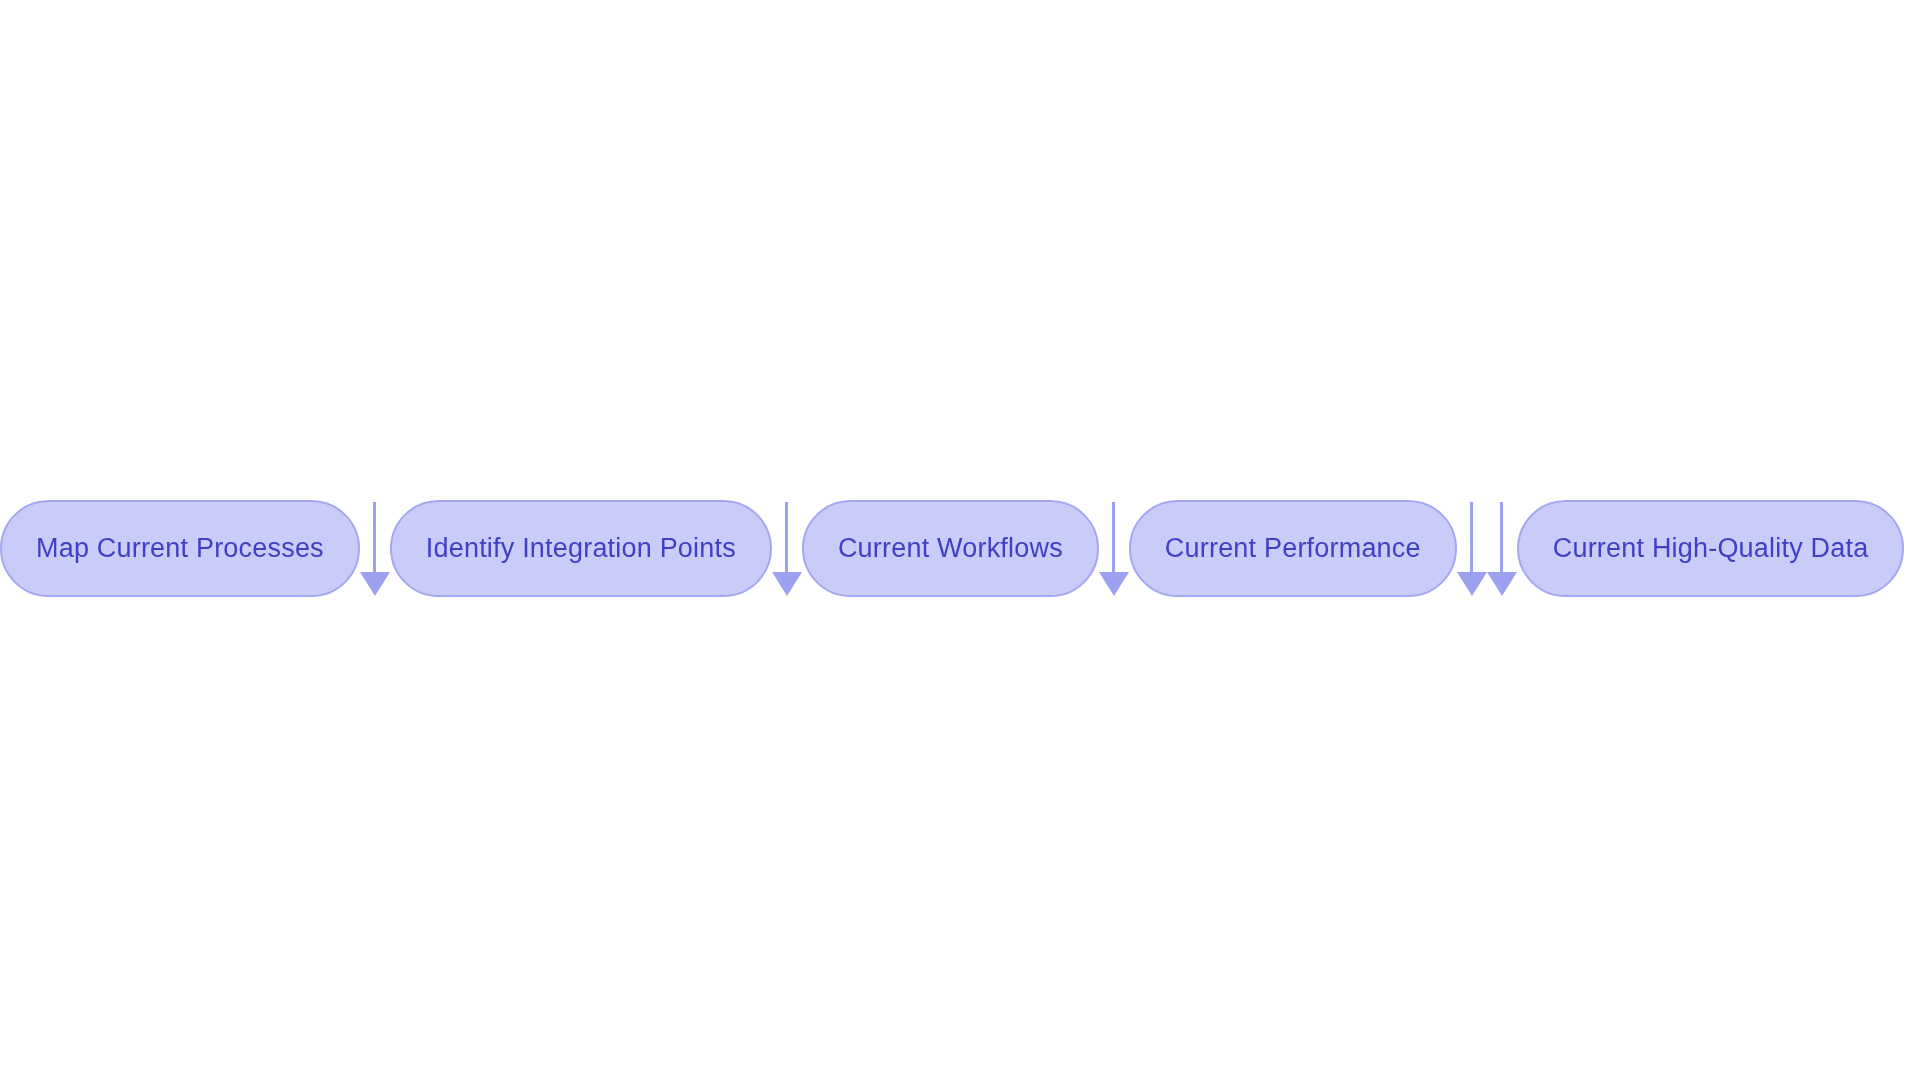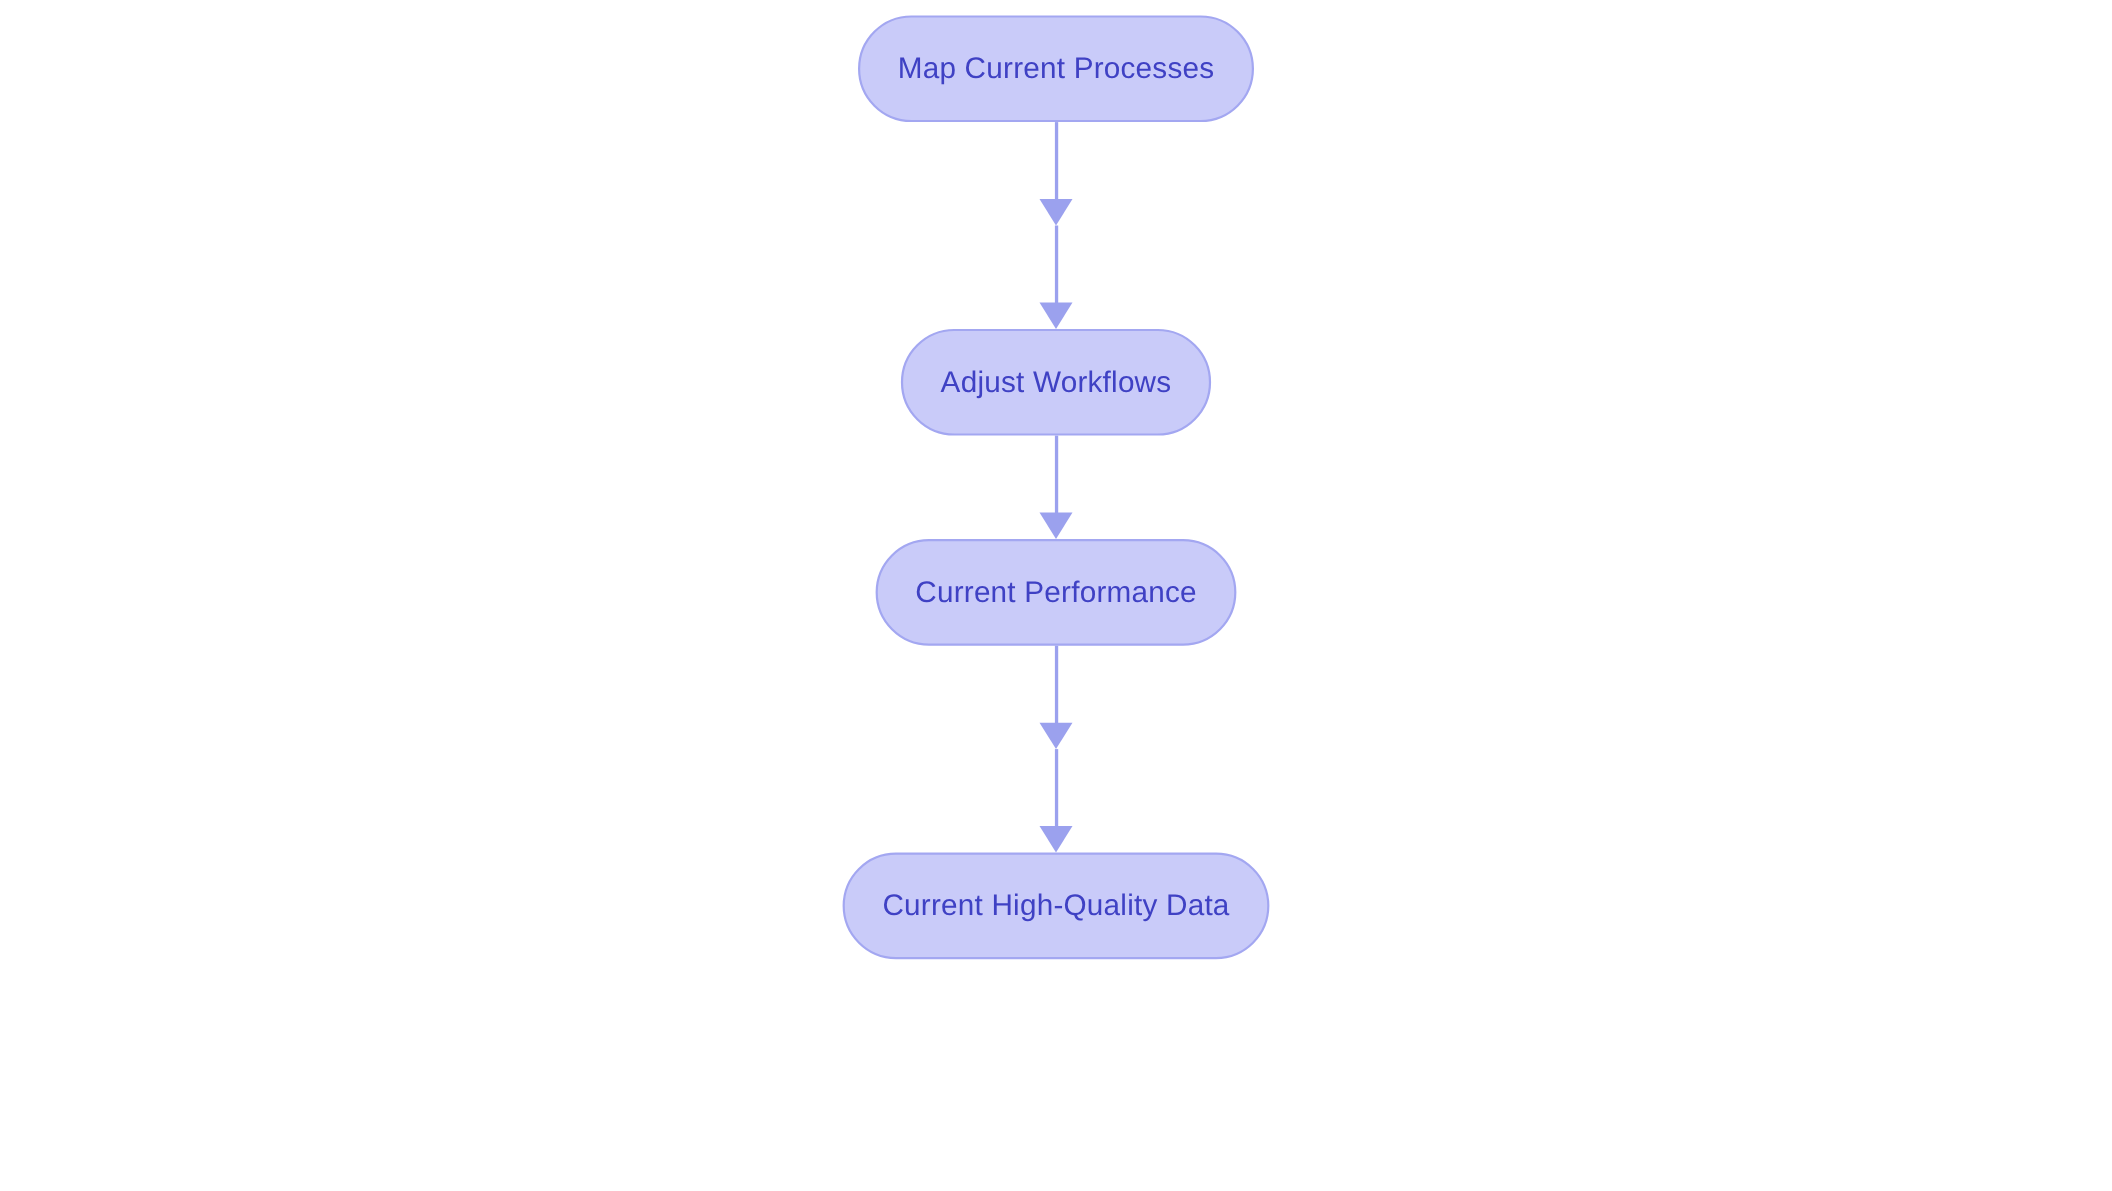--- a/index.html
+++ b/index.html
@@ -10,21 +10,21 @@
   body {
     width: 1920px;
     height: 1083px;
     overflow: hidden;
     font-family: "Liberation Sans", "DejaVu Sans", sans-serif;
   }
   .flowchart {
     width: 100%;
     height: 100%;
     display: flex;
-    flex-direction: column;
+    flex-direction: row;
     align-items: center;
     padding-top: 14px;
     box-sizing: border-box;
   }
   .flow-node {
     height: 97px;
     box-sizing: border-box;
     display: flex;
     align-items: center;
     justify-content: center;
@@ -72,28 +72,31 @@
 
   <div class="flow-node">
     <span class="label">Map Current Processes</span>
   </div>
 
   <div class="flow-arrow">
     <span class="arrow-line"></span>
     <span class="arrow-head"></span>
   </div>
 
+  <div class="flow-node">
+    <span class="label">Identify Integration Points</span>
+  </div>
 
   <div class="flow-arrow">
     <span class="arrow-line"></span>
     <span class="arrow-head"></span>
   </div>
 
   <div class="flow-node">
-    <span class="label">Adjust Workflows</span>
+    <span class="label">Current Workflows</span>
   </div>
 
   <div class="flow-arrow">
     <span class="arrow-line"></span>
     <span class="arrow-head"></span>
   </div>
 
   <div class="flow-node">
     <span class="label">Current Performance</span>
   </div>

